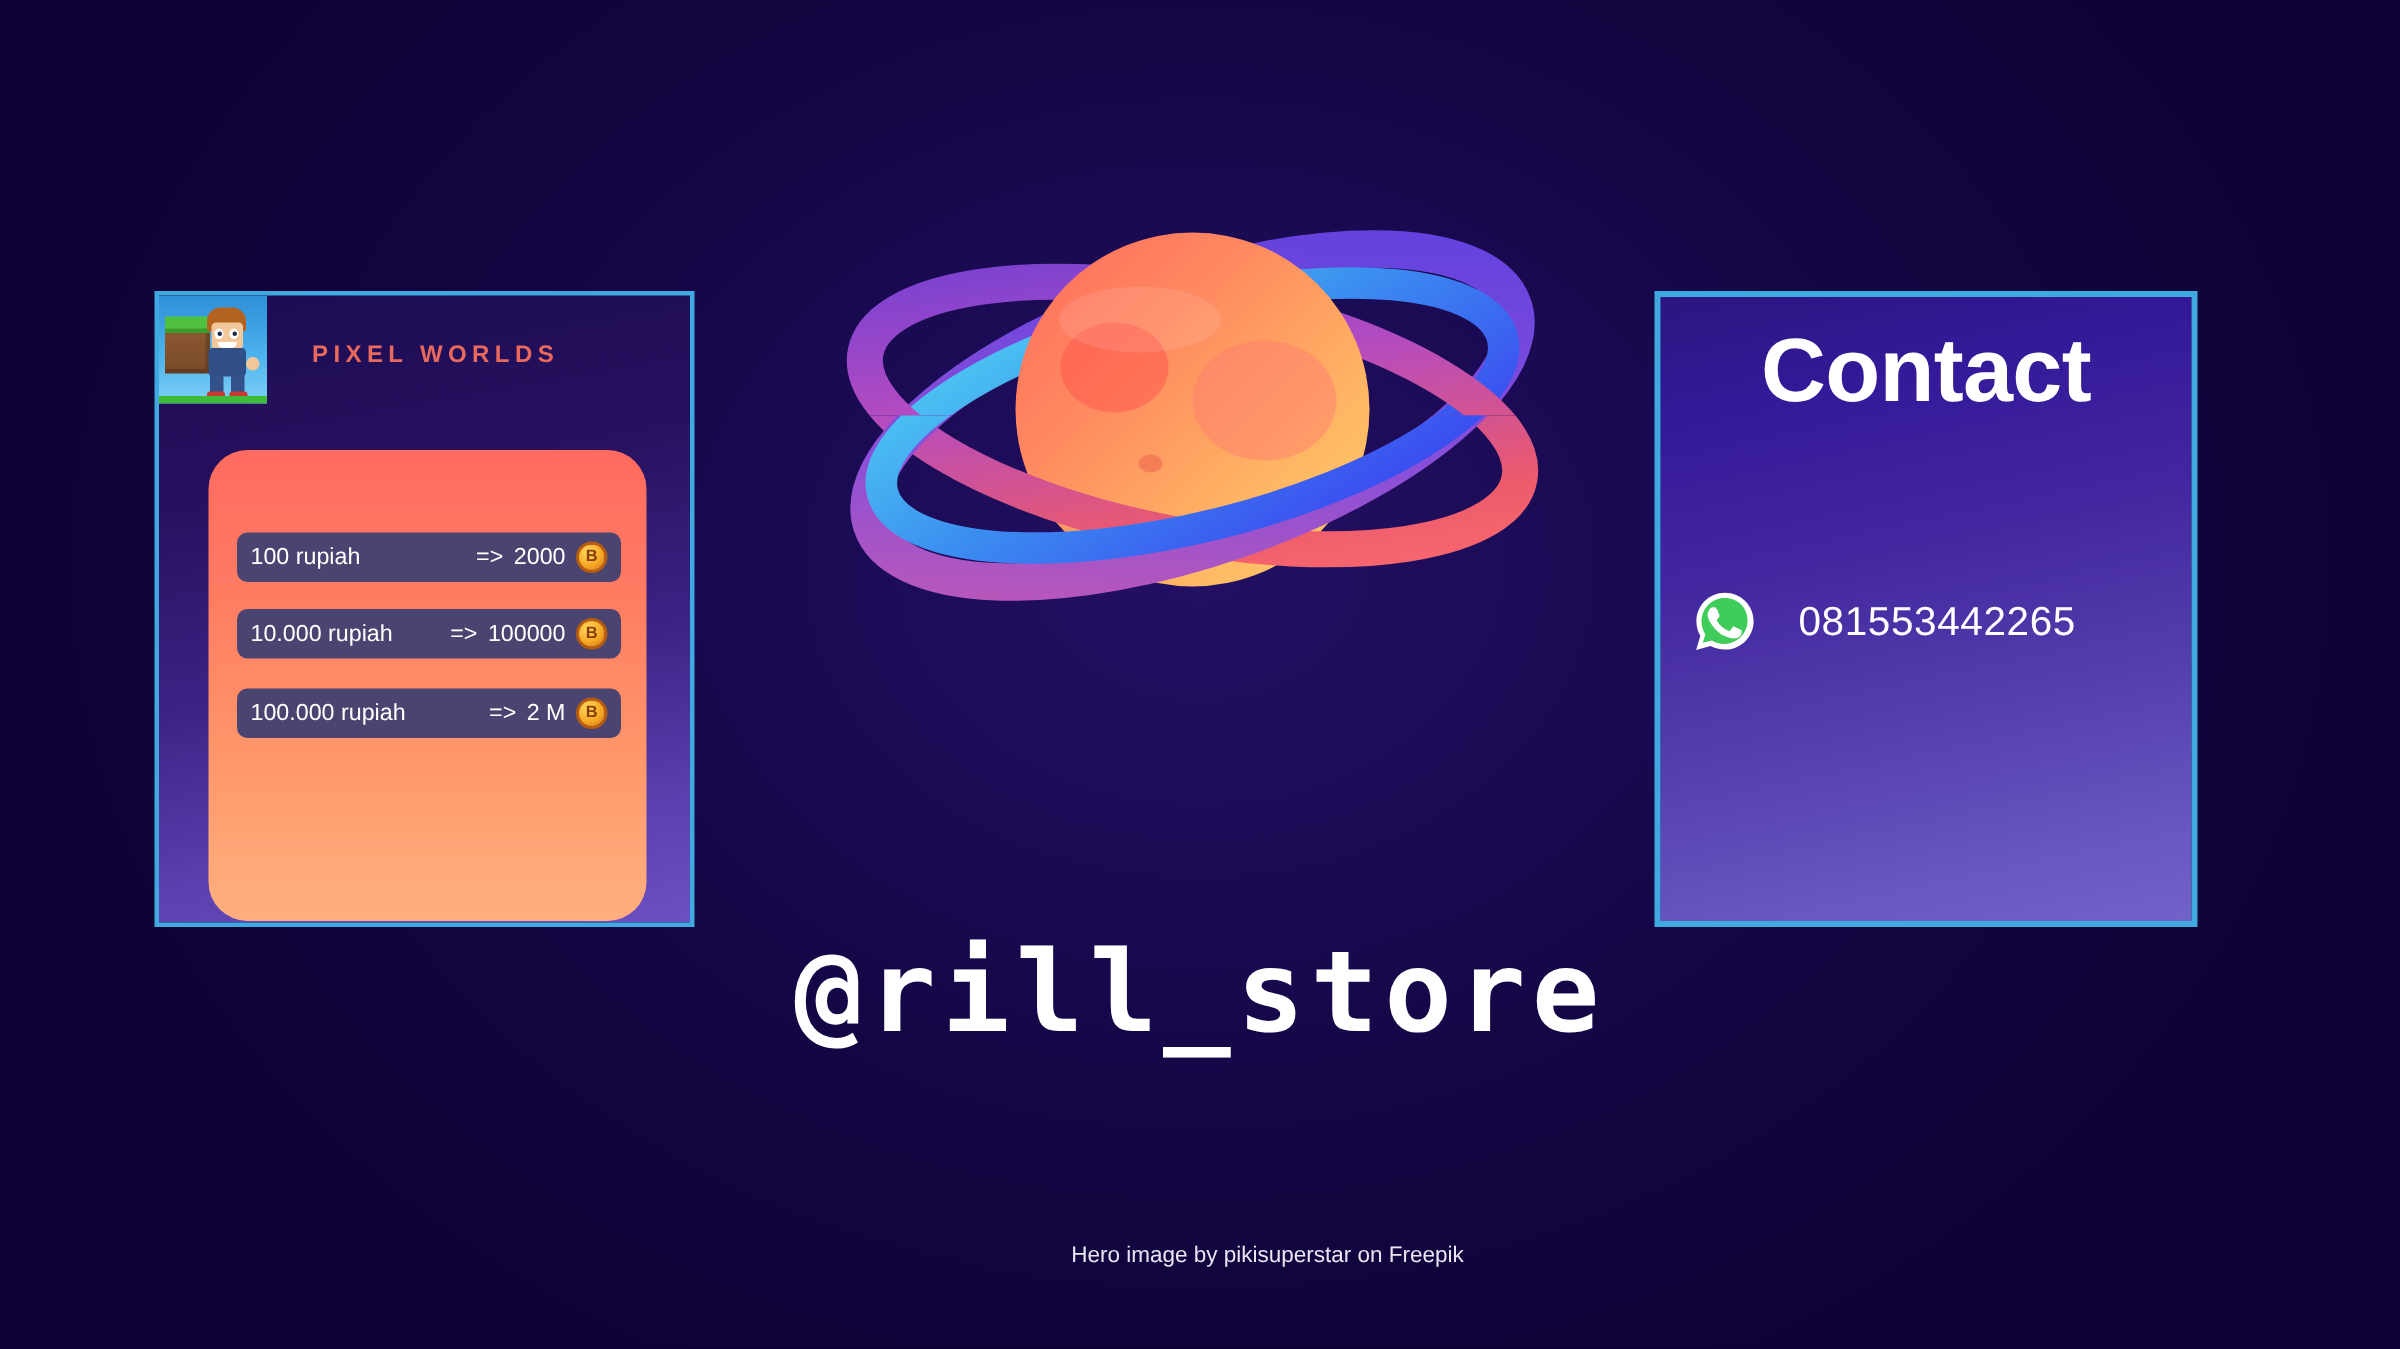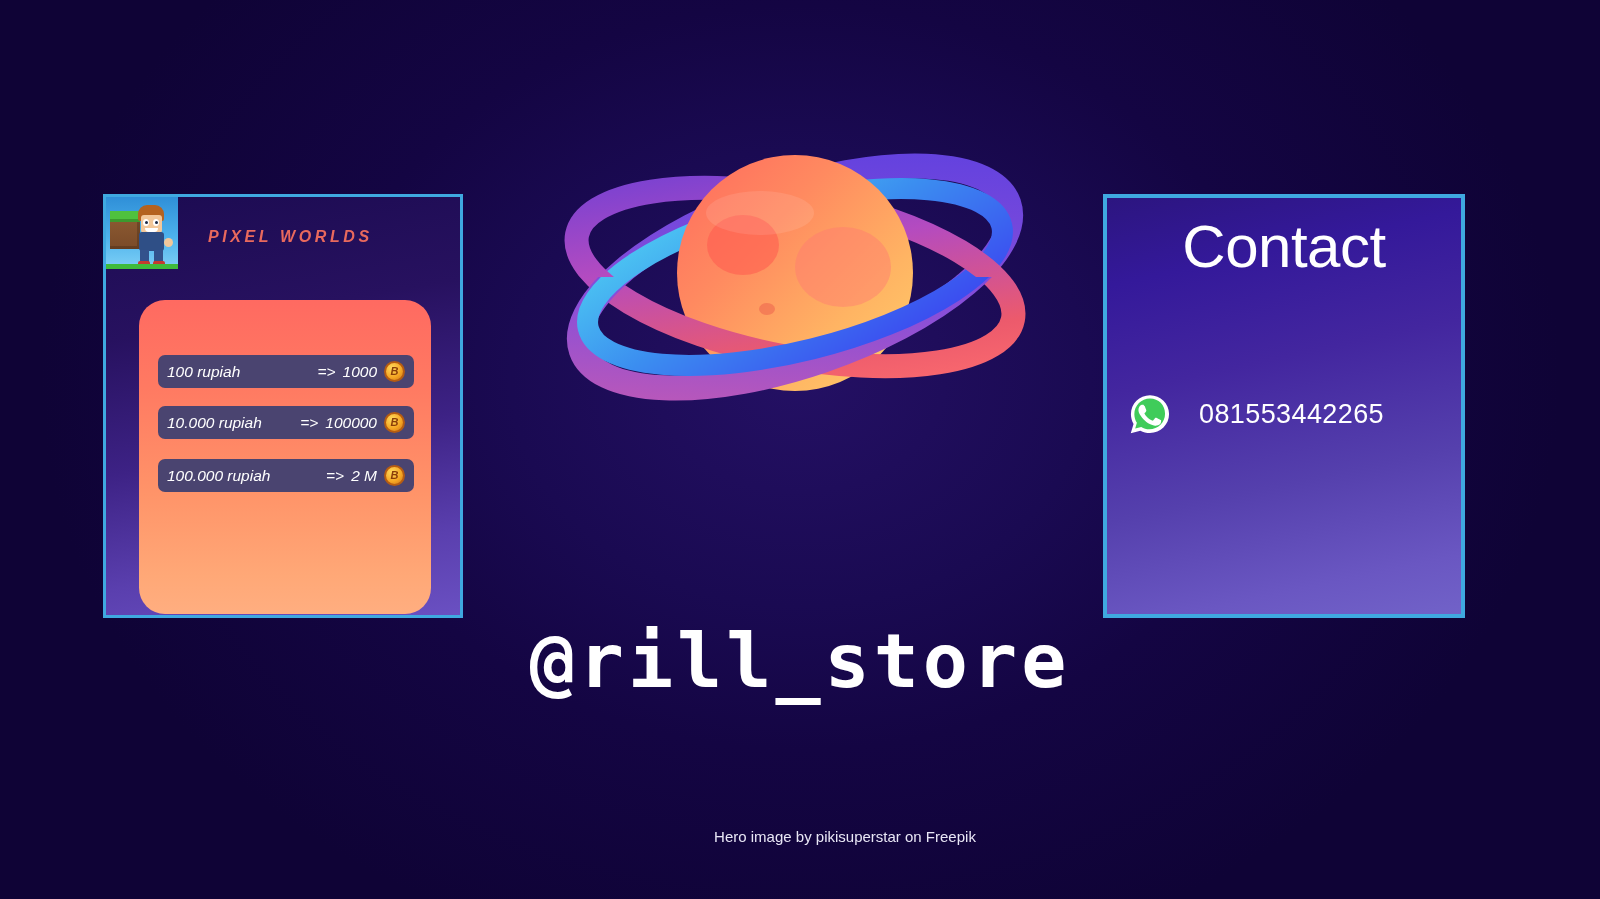--- a/index.html
+++ b/index.html
@@ -28,21 +28,20 @@
   #left-card {
     position: absolute;
     left: 103px;
     top: 194px;
     width: 360px;
     height: 424px;
     box-sizing: border-box;
     border: 3px solid #3fa9e0;
     background: linear-gradient(170deg, #1c0b52 0%, #27115f 30%, #3d2285 58%, #5a3fae 82%, #6a50c2 100%);
     overflow: hidden;
-    font-style: italic;
   }
   #left-card-head {
     position: absolute;
     left: 0px;
     top: 0px;
     width: 100%;
     height: 74px;
     display: flex;
     align-items: flex-start;
   }
@@ -217,21 +216,21 @@
     border: 4px solid #3fa9e0;
     background: linear-gradient(168deg, #2c1580 0%, #34199a 18%, #43269f 40%, #5540ad 66%, #6a57c2 88%, #7162c8 100%);
     overflow: hidden;
   }
   #contact-title {
     position: absolute;
     left: 0; top: 16px; width: 100%;
     text-align: center;
     color: #ffffff;
     font-size: 60px;
-    font-weight: 400;
+    font-weight: 700;
     letter-spacing: -0.5px;
     line-height: 1.1;
   }
   #contact-row {
     position: absolute;
     left: 22px;
     top: 195px;
     display: flex;
     align-items: center;
     gap: 28px;
@@ -271,21 +270,21 @@
       </div>
       <div id="pw-title">PIXEL WORLDS</div>
     </div>
 
     <div id="price-panel">
 
       <div class="price-row r0">
         <span class="price-amount">100 rupiah</span>
         <span class="price-arrow">
           <span>=&gt;</span>
-          <span>1000</span>
+          <span>2000</span>
           <span class="coin">B</span>
         </span>
       </div>
 
       <div class="price-row r1">
         <span class="price-amount">10.000 rupiah</span>
         <span class="price-arrow">
           <span>=&gt;</span>
           <span>100000</span>
           <span class="coin">B</span>

